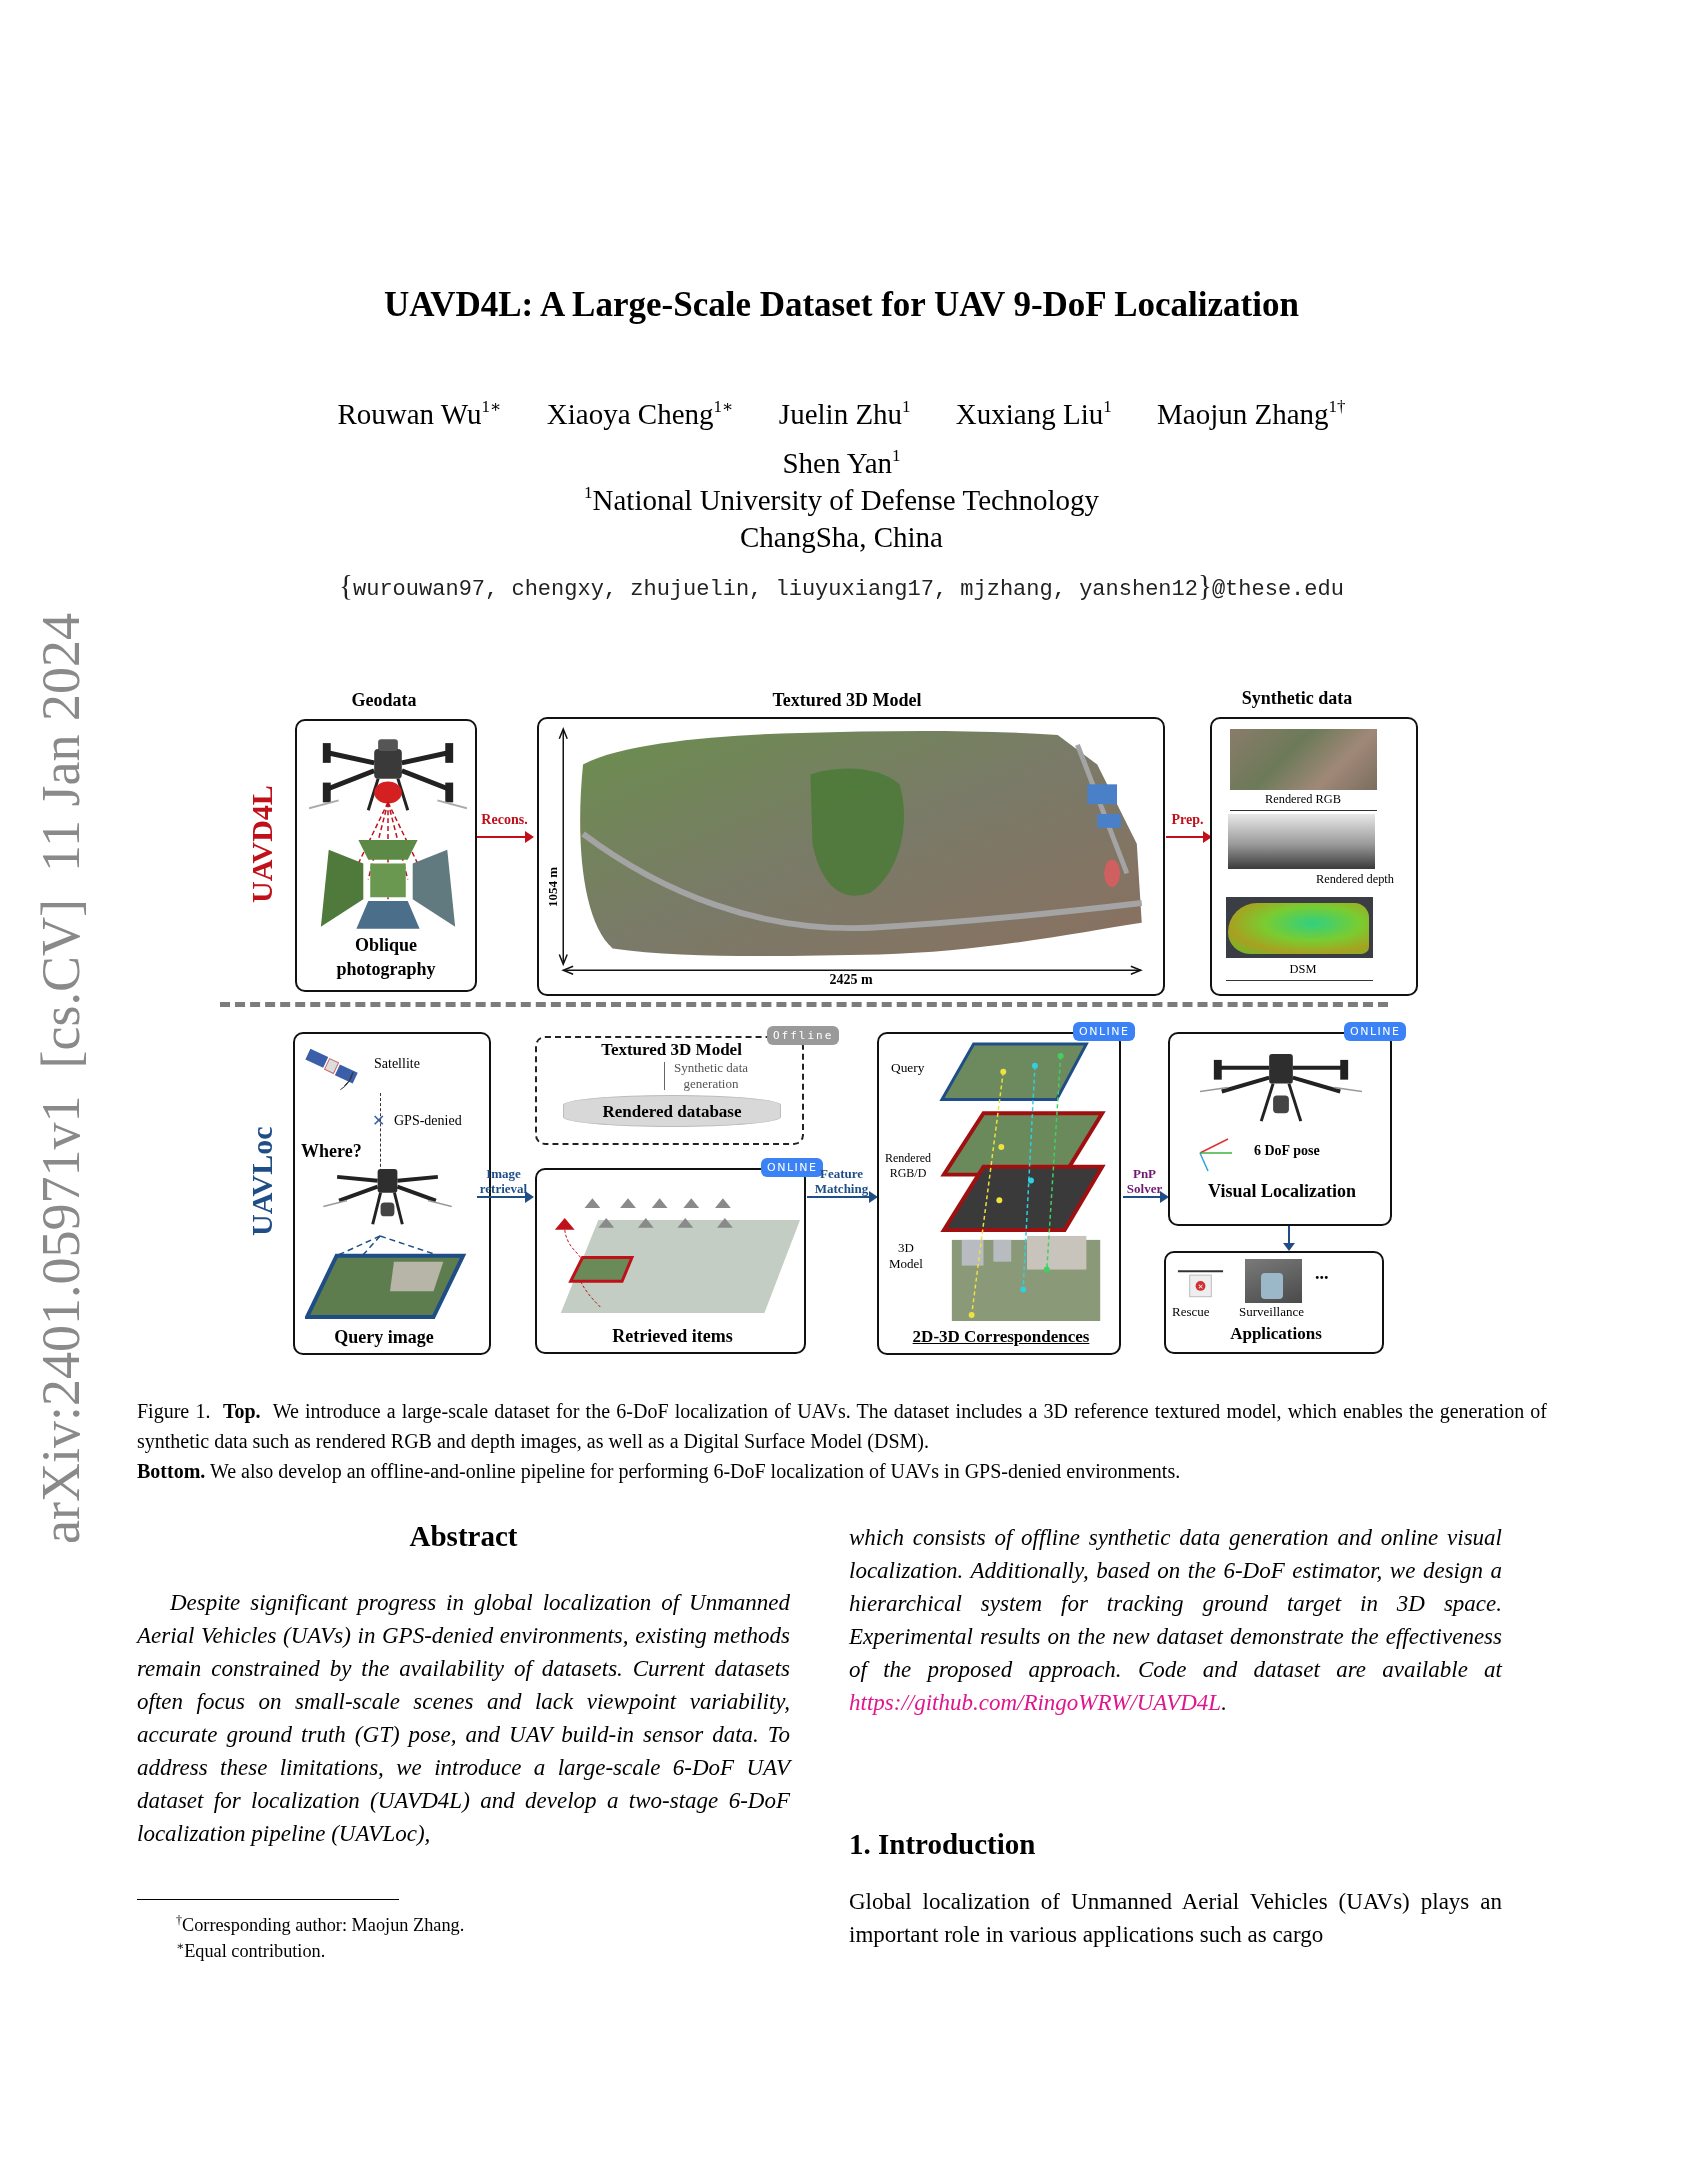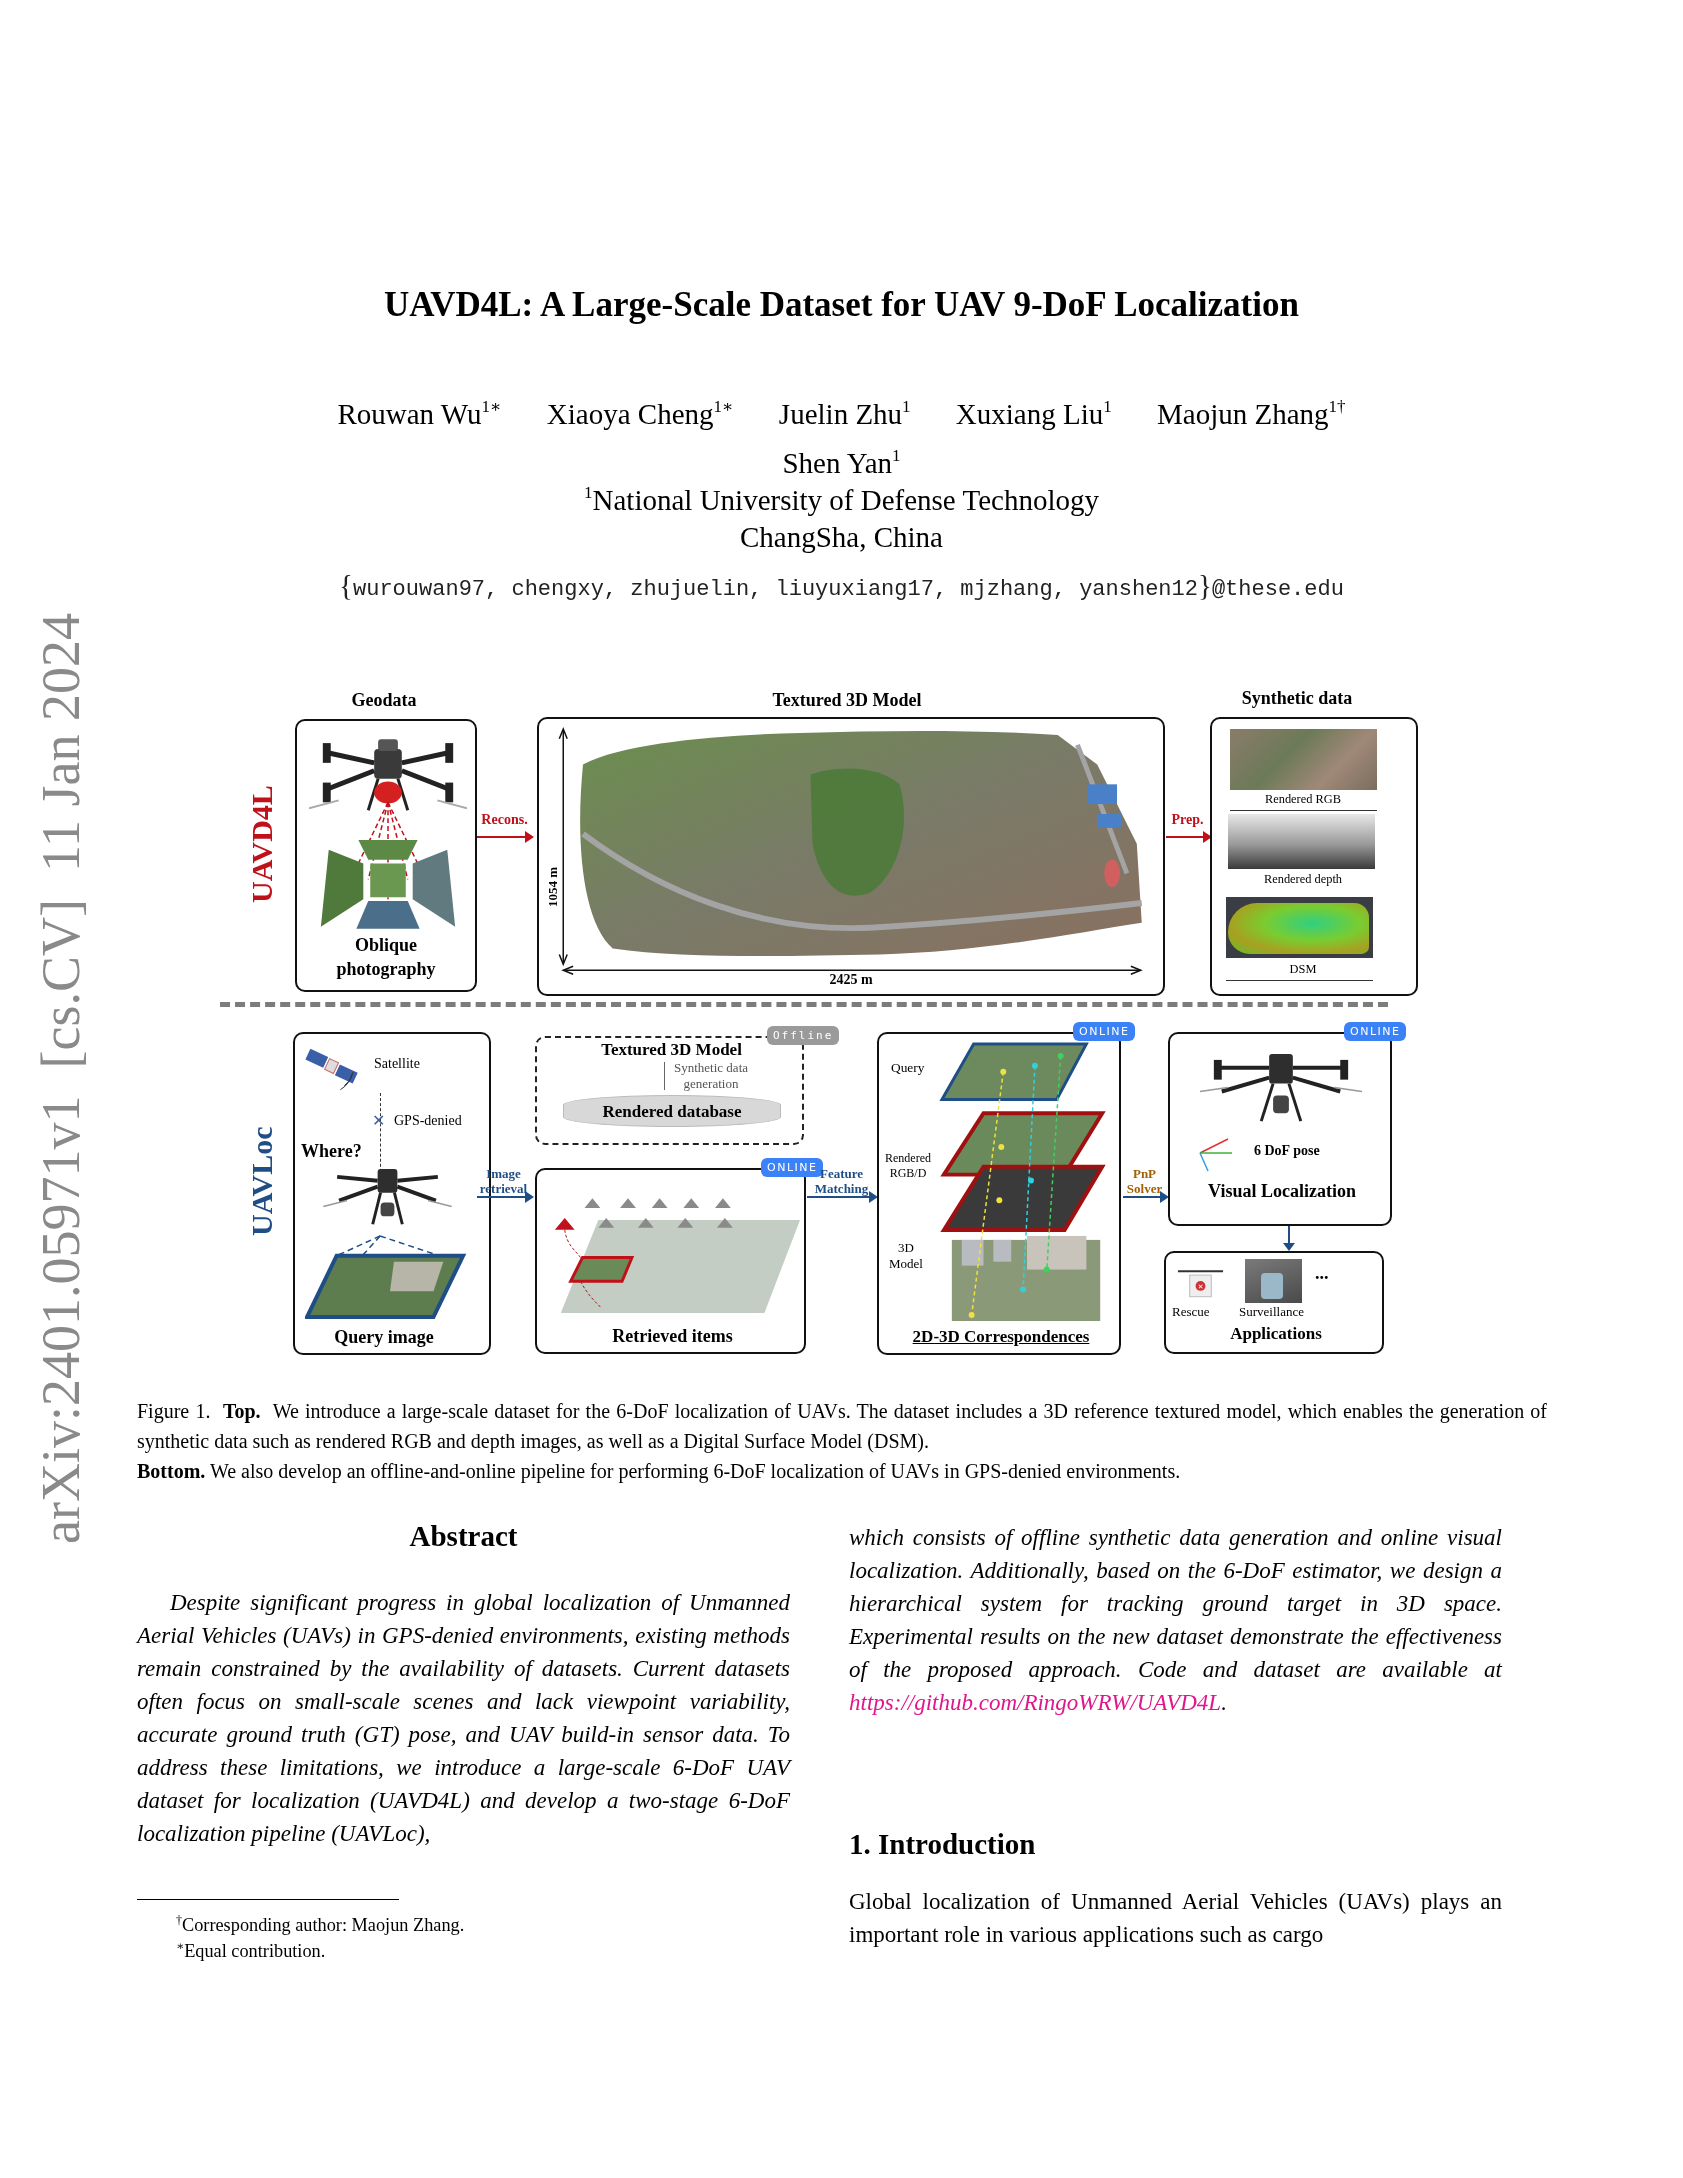--- a/index.html
+++ b/index.html
@@ -159,21 +159,21 @@
 
   <div class="arrow-label" style="left:1162px;top:812px;width:51px;color:#c0101a;">Prep.</div>
   <div class="arrow" style="left:1166px;top:836px;width:44px;background:#c0101a;color:#c0101a;"></div>
 
   <div class="abs fig-label" style="left:1208px;top:688px;width:178px;">Synthetic data</div>
   <div class="box" style="left:1210px;top:717px;width:208px;height:279px;">
     <div class="abs" style="left:18px;top:10px;width:147px;height:61px;background:linear-gradient(135deg,#8a7c6a,#6c7a58 40%,#a08878 70%,#7a6e5e);"></div>
     <div class="abs small" style="left:0;top:73px;width:182px;text-align:center;font-size:12.4px;">Rendered RGB</div>
     <div class="abs" style="left:18px;top:91px;width:147px;border-top:1px solid #333;"></div>
     <div class="abs" style="left:16px;top:95px;width:147px;height:55px;background:linear-gradient(180deg,#e8e8e8,#9a9a9a 55%,#3a3a3a);"></div>
-    <div class="abs small" style="left:0;top:153px;width:182px;text-align:center;font-size:12.4px;">Rendered depth</div>
+    <div class="abs small" style="left:0;top:153px;width:182px;text-align:right;font-size:12.4px;">Rendered depth</div>
     <div class="abs" style="left:14px;top:178px;width:147px;height:61px;background:#3a3e44;">
       <div class="abs" style="left:2px;top:6px;width:141px;height:51px;border-radius:40px 20px 10px 30px;background:radial-gradient(ellipse at 60% 40%, #30d080, #7acc30 40%, #a8a020 70%, #5cc030);"></div>
     </div>
     <div class="abs small" style="left:0;top:243px;width:182px;text-align:center;font-size:12.4px;">DSM</div>
     <div class="abs" style="left:14px;top:261px;width:147px;border-top:1px solid #333;"></div>
   </div>
 
   <div class="separator"></div>
 
   <div class="side-label" style="left:245px;top:1236px;color:#1f4e86;">UAVLoc</div>
@@ -291,21 +291,21 @@
       <circle cx="64" cy="106" r="3" fill="#f0e040"></circle>
         <circle cx="62" cy="160" r="3" fill="#f0e040"></circle>
         <circle cx="94" cy="140" r="3" fill="#30d0e0"></circle>
       <circle cx="34" cy="276" r="3" fill="#f0e040"></circle>
         <circle cx="86" cy="250" r="3" fill="#30d0e0"></circle>
         <circle cx="110" cy="230" r="3" fill="#40d060"></circle>
     </svg>
     <div class="abs fig-label" style="left:0;top:293px;width:244px;font-size:17px;text-decoration:underline;">2D-3D Correspondences</div>
   </div>
 
-  <div class="arrow-label" style="left:1119px;top:1166px;width:51px;color:#a16207;font-size:13px;line-height:15px;">
+  <div class="arrow-label" style="left:1119px;top:1166px;width:51px;color:#701a75;font-size:13px;line-height:15px;">
     <div>PnP</div>
     <div>Solver</div>
   </div>
   <div class="arrow" style="left:1123px;top:1196px;width:44px;background:#1f4e86;color:#1f4e86;"></div>
 
   <div class="box" style="left:1168px;top:1032px;width:224px;height:194px;">
     <div class="badge-online" style="left:174px;top:-12px;">ONLINE</div>
     <svg class="abs" style="left:30px;top:18px;" width="162" height="79" viewBox="0 0 164 80">
       <rect x="70" y="2" width="24" height="30" rx="3" fill="#2e2e2e"></rect>
       <line x1="70" y1="16" x2="18" y2="16" stroke="#222" stroke-width="4"></line>

